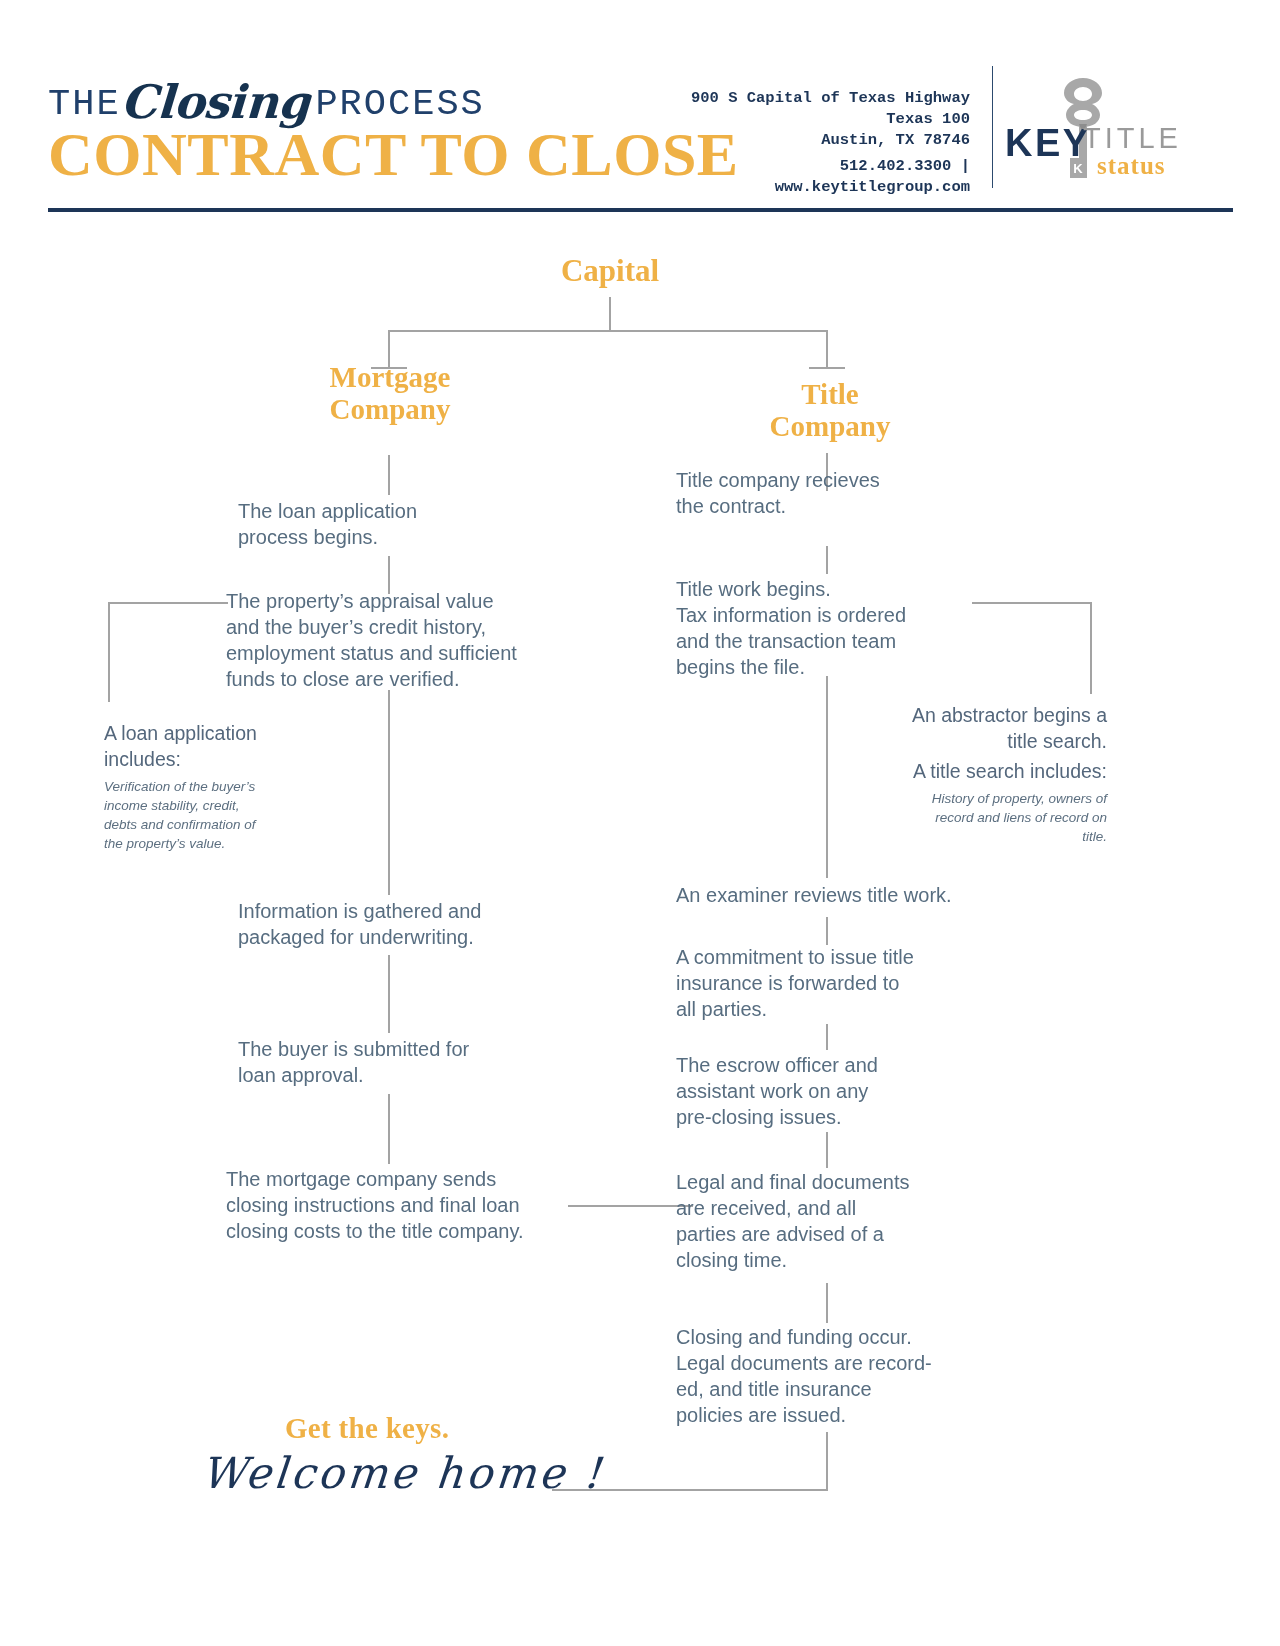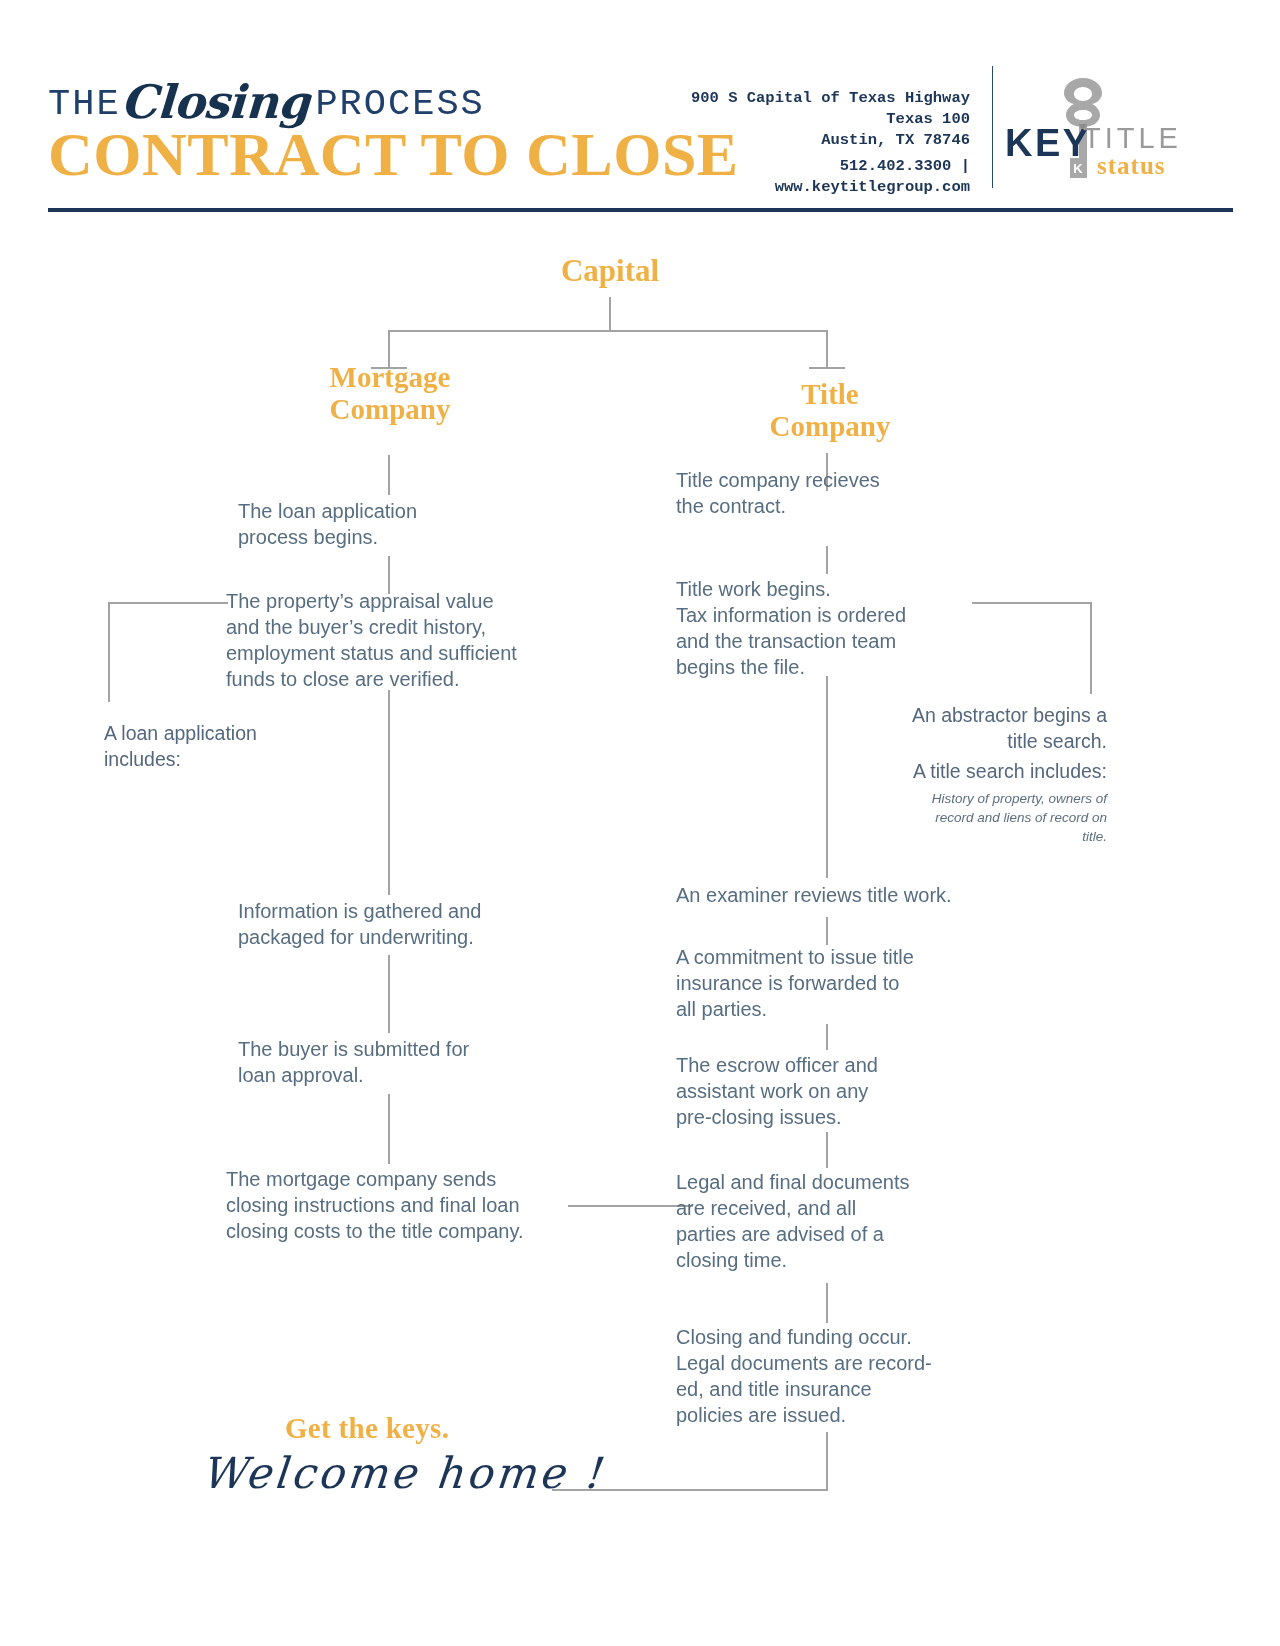--- a/index.html
+++ b/index.html
@@ -273,20 +273,24 @@
   <div class="conn vline" style="left:388px; top:556px; height:38px;"></div>
   <div class="step" style="left:226px; top:588px; width:325px; white-space:pre-line;">The property’s appraisal value
 and the buyer’s credit history,
 employment status and sufficient
 funds to close are verified.</div>
 
   <div class="conn hline" style="left:108px; top:602px; width:120px;"></div>
   <div class="conn vline" style="left:108px; top:602px; height:100px;"></div>
   <div class="aside-head" style="left:104px; top:720px; width:240px; white-space:pre-line;">A loan application
 includes:</div>
+  <div class="aside-body" style="left:104px; top:777px; width:230px; white-space:pre-line;">Verification of the buyer’s
+income stability, credit,
+debts and confirmation of
+the property’s value.</div>
 
   <div class="conn vline" style="left:388px; top:690px; height:205px;"></div>
   <div class="step" style="left:238px; top:898px; width:300px; white-space:pre-line;">Information is gathered and
 packaged for underwriting.</div>
 
   <div class="conn vline" style="left:388px; top:955px; height:78px;"></div>
   <div class="step" style="left:238px; top:1036px; width:300px; white-space:pre-line;">The buyer is submitted for
 loan approval.</div>
 
   <div class="conn vline" style="left:388px; top:1094px; height:70px;"></div>

